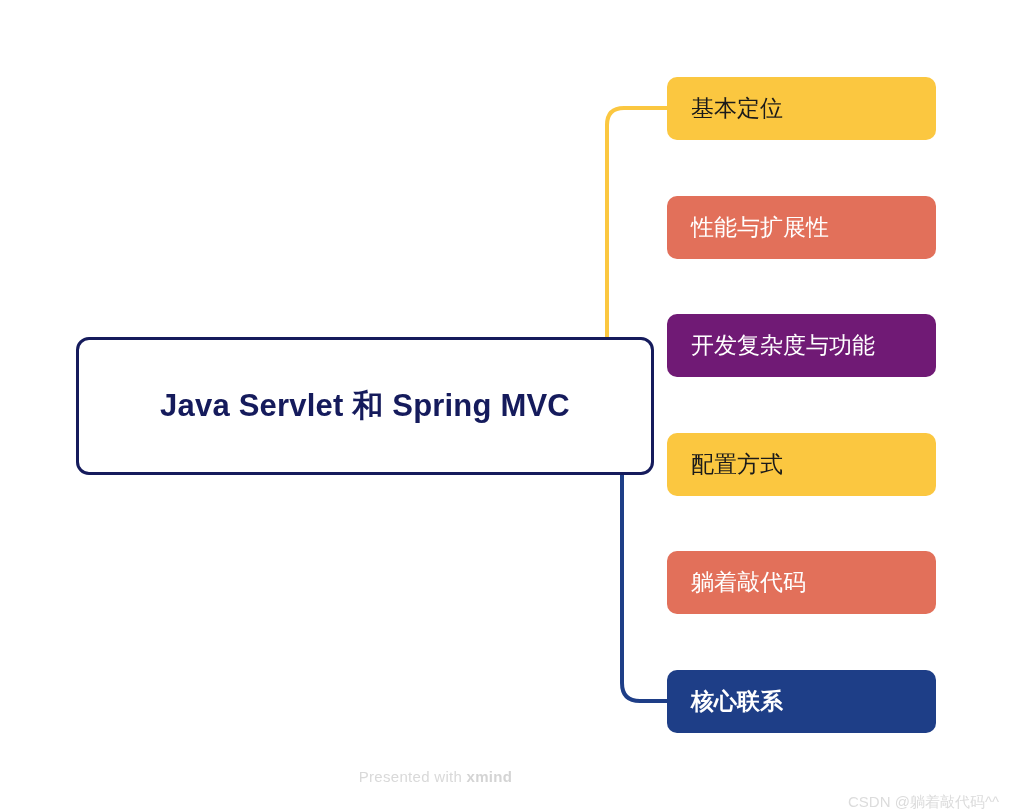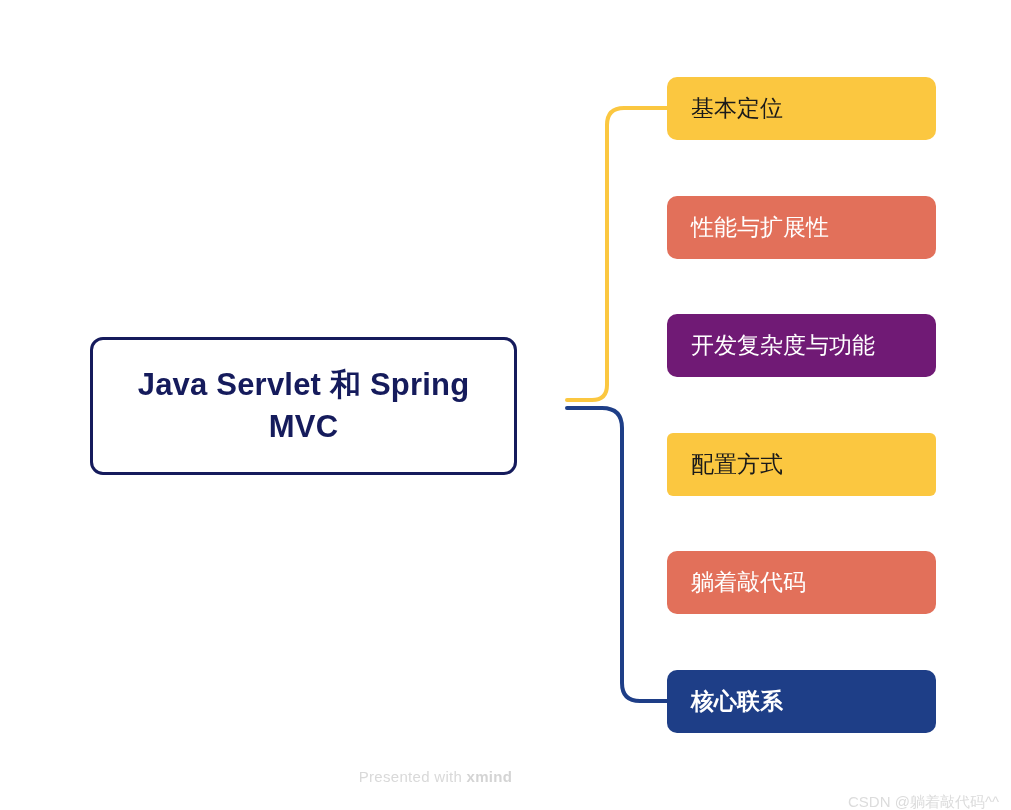--- a/index.html
+++ b/index.html
@@ -27,31 +27,30 @@
     width: 1011px;
     height: 810px;
     pointer-events: none;
   }
 
   
   #root-node {
     position: absolute;
     left: 76px;
     top: 337px;
-    width: 427px;
+    width: 578px;
     height: 138px;
     box-sizing: border-box;
     border: 3px solid #151b5c;
     border-radius: 13px;
     background: #ffffff;
     display: flex;
     align-items: center;
     justify-content: center;
     text-align: center;
-    margin-left: 14px;
   }
   #root-node .root-label {
     color: #151b5c;
     font-size: 31px;
     font-weight: bold;
     line-height: 1.35;
     letter-spacing: 0.2px;
     padding: 0 26px;
   }
 
@@ -120,21 +119,21 @@
   </div>
 
   <div class="branch-node" style="top:196px;background:#e2705a;">
     <span class="branch-label" style="color:#ffffff;">性能与扩展性</span>
   </div>
 
   <div class="branch-node" style="top:314px;background:#701a75;">
     <span class="branch-label" style="color:#ffffff;">开发复杂度与功能</span>
   </div>
 
-  <div class="branch-node" style="top:433px;background:#fbc740;border-radius:6px;">
+  <div class="branch-node" style="top:433px;background:#fbc740;">
     <span class="branch-label" style="color:#1a1a1a;">配置方式</span>
   </div>
 
   <div class="branch-node" style="top:551px;background:#e2705a;">
     <span class="branch-label" style="color:#ffffff;">躺着敲代码</span>
   </div>
 
   <div class="branch-node bold" style="top:670px;background:#1e3e87;">
     <span class="branch-label" style="color:#ffffff;">核心联系</span>
   </div>

